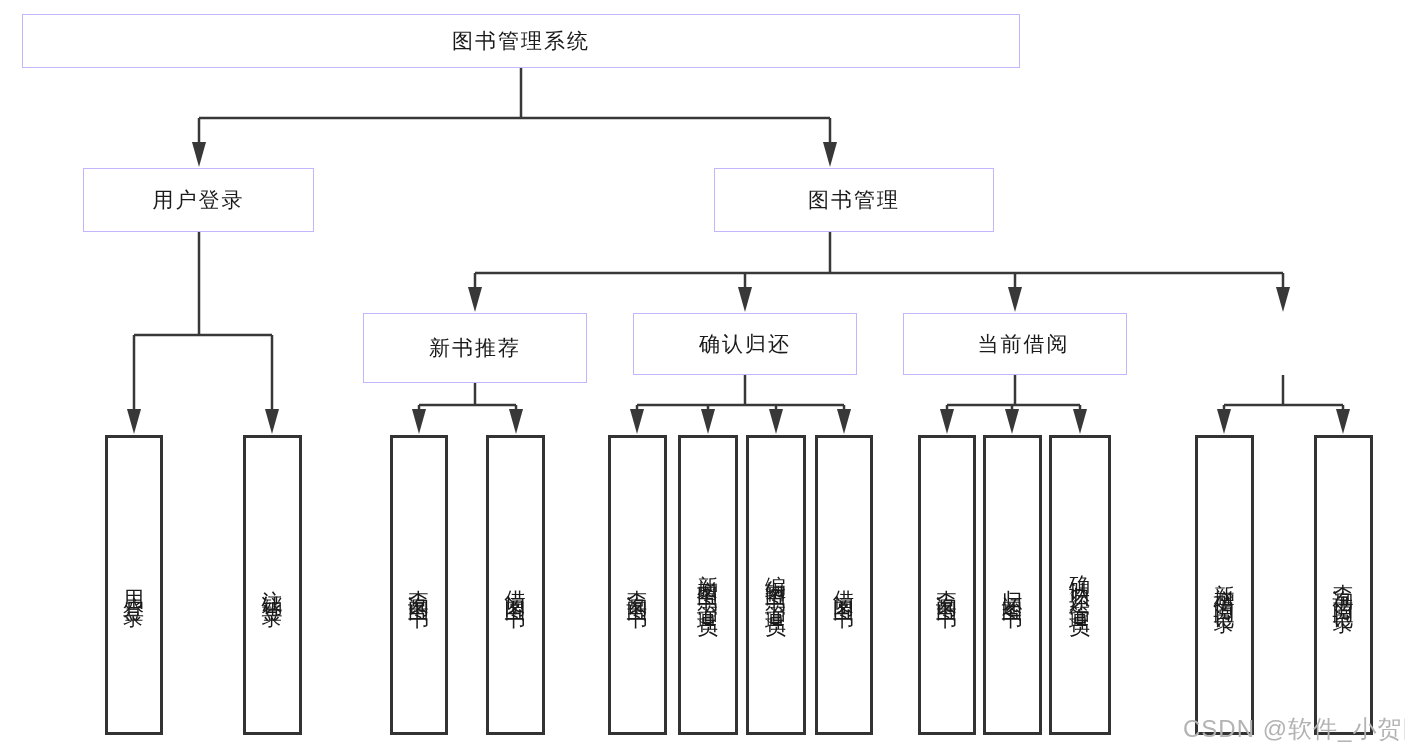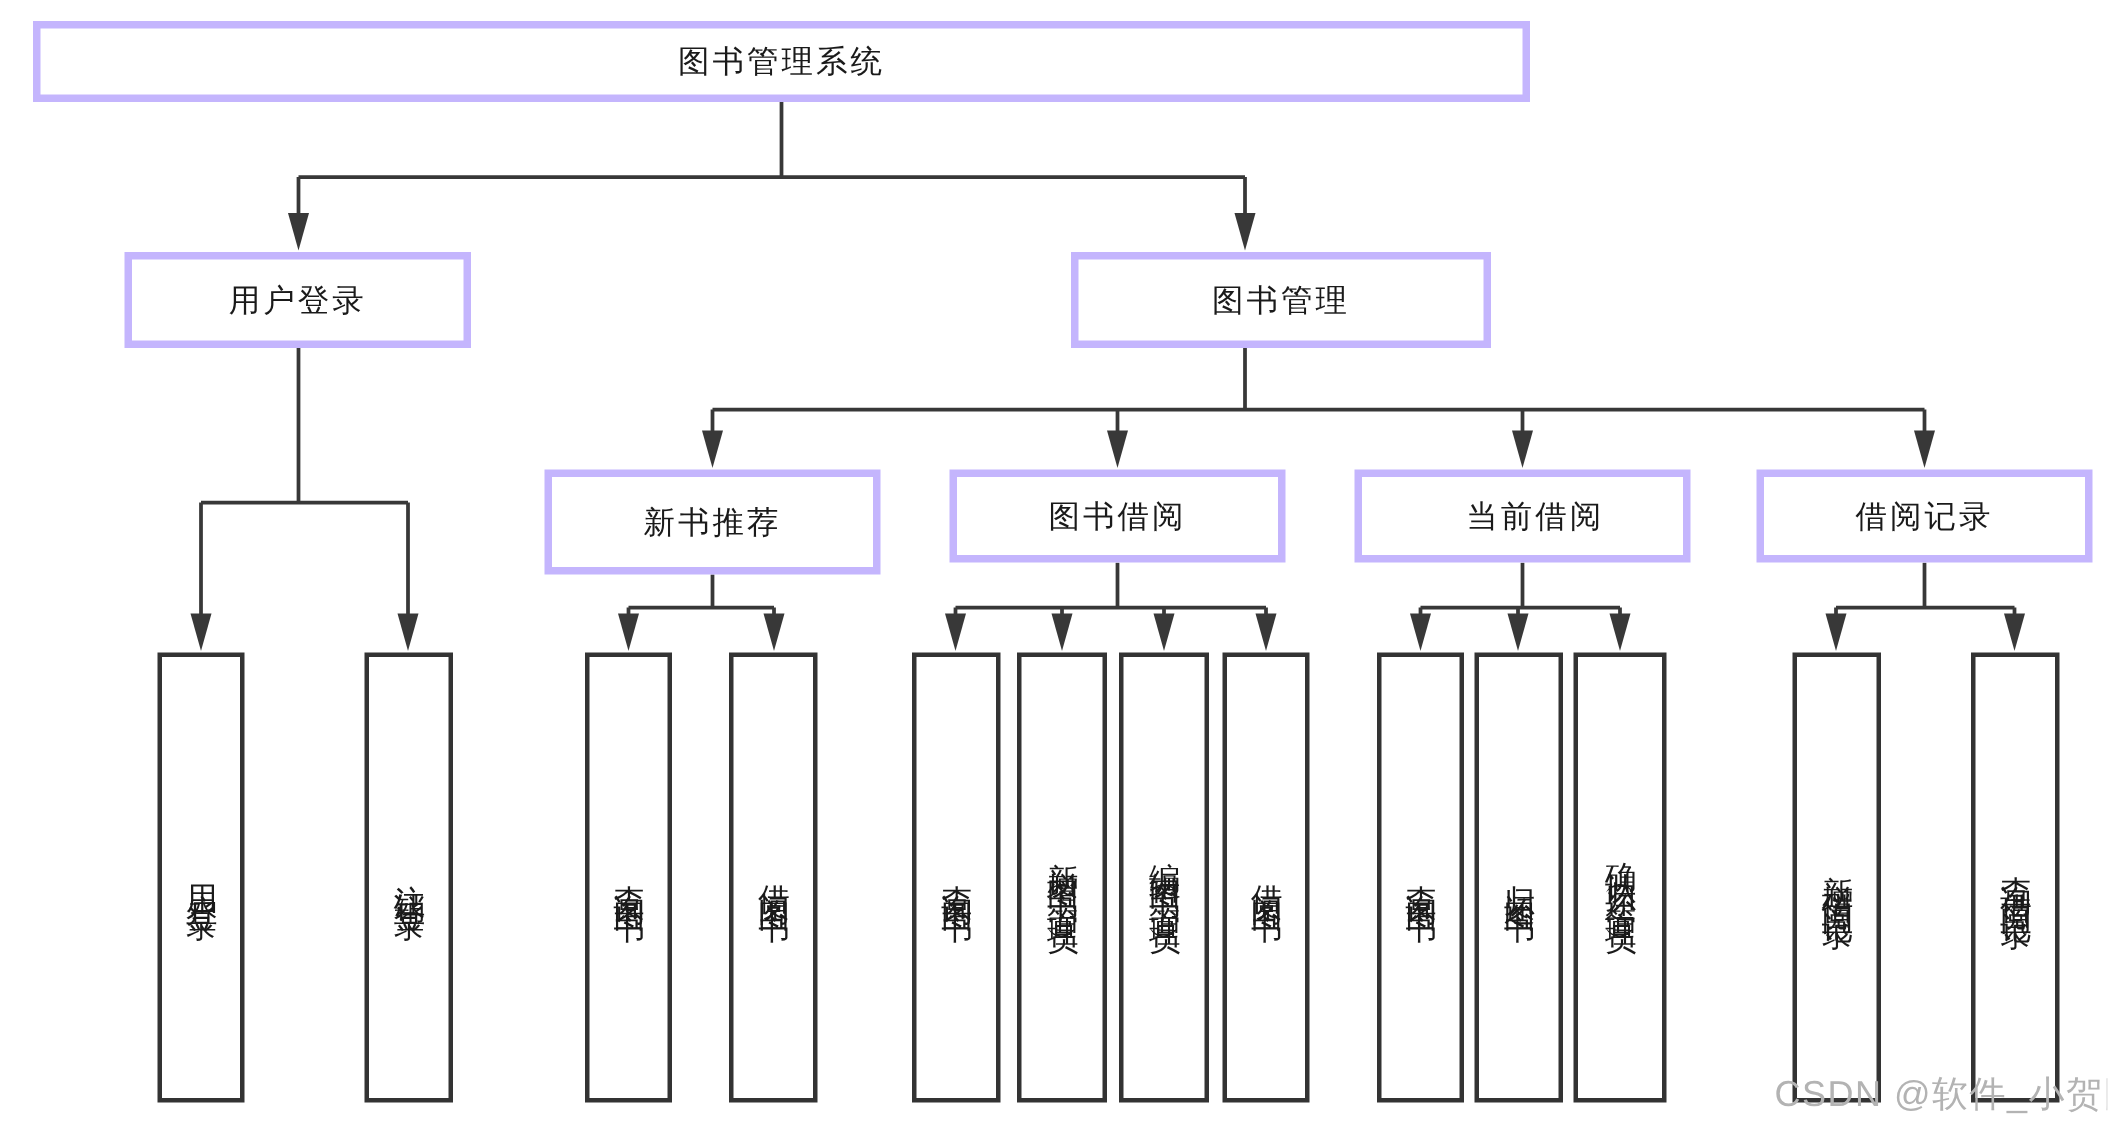--- a/index.html
+++ b/index.html
@@ -3,21 +3,21 @@
 <meta charset="utf-8">
 <style>
   html,body { margin:0; padding:0; background:#ffffff; }
   .canvas {
     position:relative; width:1405px; height:747px; background:#ffffff;
     font-family:"Liberation Sans", sans-serif; overflow:hidden;
   }
   svg.connectors { position:absolute; left:0; top:0; width:1405px; height:747px; }
   .hbox {
     position:absolute; box-sizing:border-box; background:#ffffff;
-    border:5px solid #c4b5fd; display:flex; align-items:center; justify-content:center;
+    border:1px solid #c4b5fd; display:flex; align-items:center; justify-content:center;
     font-size:21px; color:#1a1a1a; letter-spacing:2px; white-space:nowrap;
   }
   .vbox {
     position:absolute; top:435px; height:300px; box-sizing:border-box; background:#ffffff;
     border:3px solid #333333; display:flex; align-items:center; justify-content:center;
   }
   .vlabel {
     writing-mode:vertical-lr; text-orientation:mixed;
     font-size:21px; color:#1a1a1a; letter-spacing:6px; line-height:1;
   }
@@ -95,27 +95,24 @@
     <span>用户登录</span>
   </div>
   <div class="hbox book-mgmt">
     <span>图书管理</span>
   </div>
 
   <div class="hbox l3-0">
     <span>新书推荐</span>
   </div>
   <div class="hbox l3-1">
-    <span>图书借阅</span>
+    <span>确认归还</span>
   </div>
   <div class="hbox l3-2">
     <span>当前借阅</span>
-  </div>
-  <div class="hbox l3-3">
-    <span>借阅记录</span>
   </div>
 
   <div class="vbox lf-0">
     <span class="vlabel">用户登录</span>
   </div>
   <div class="vbox lf-1">
     <span class="vlabel">注销登录</span>
   </div>
   <div class="vbox lf-2">
     <span class="vlabel">查询图书</span>

